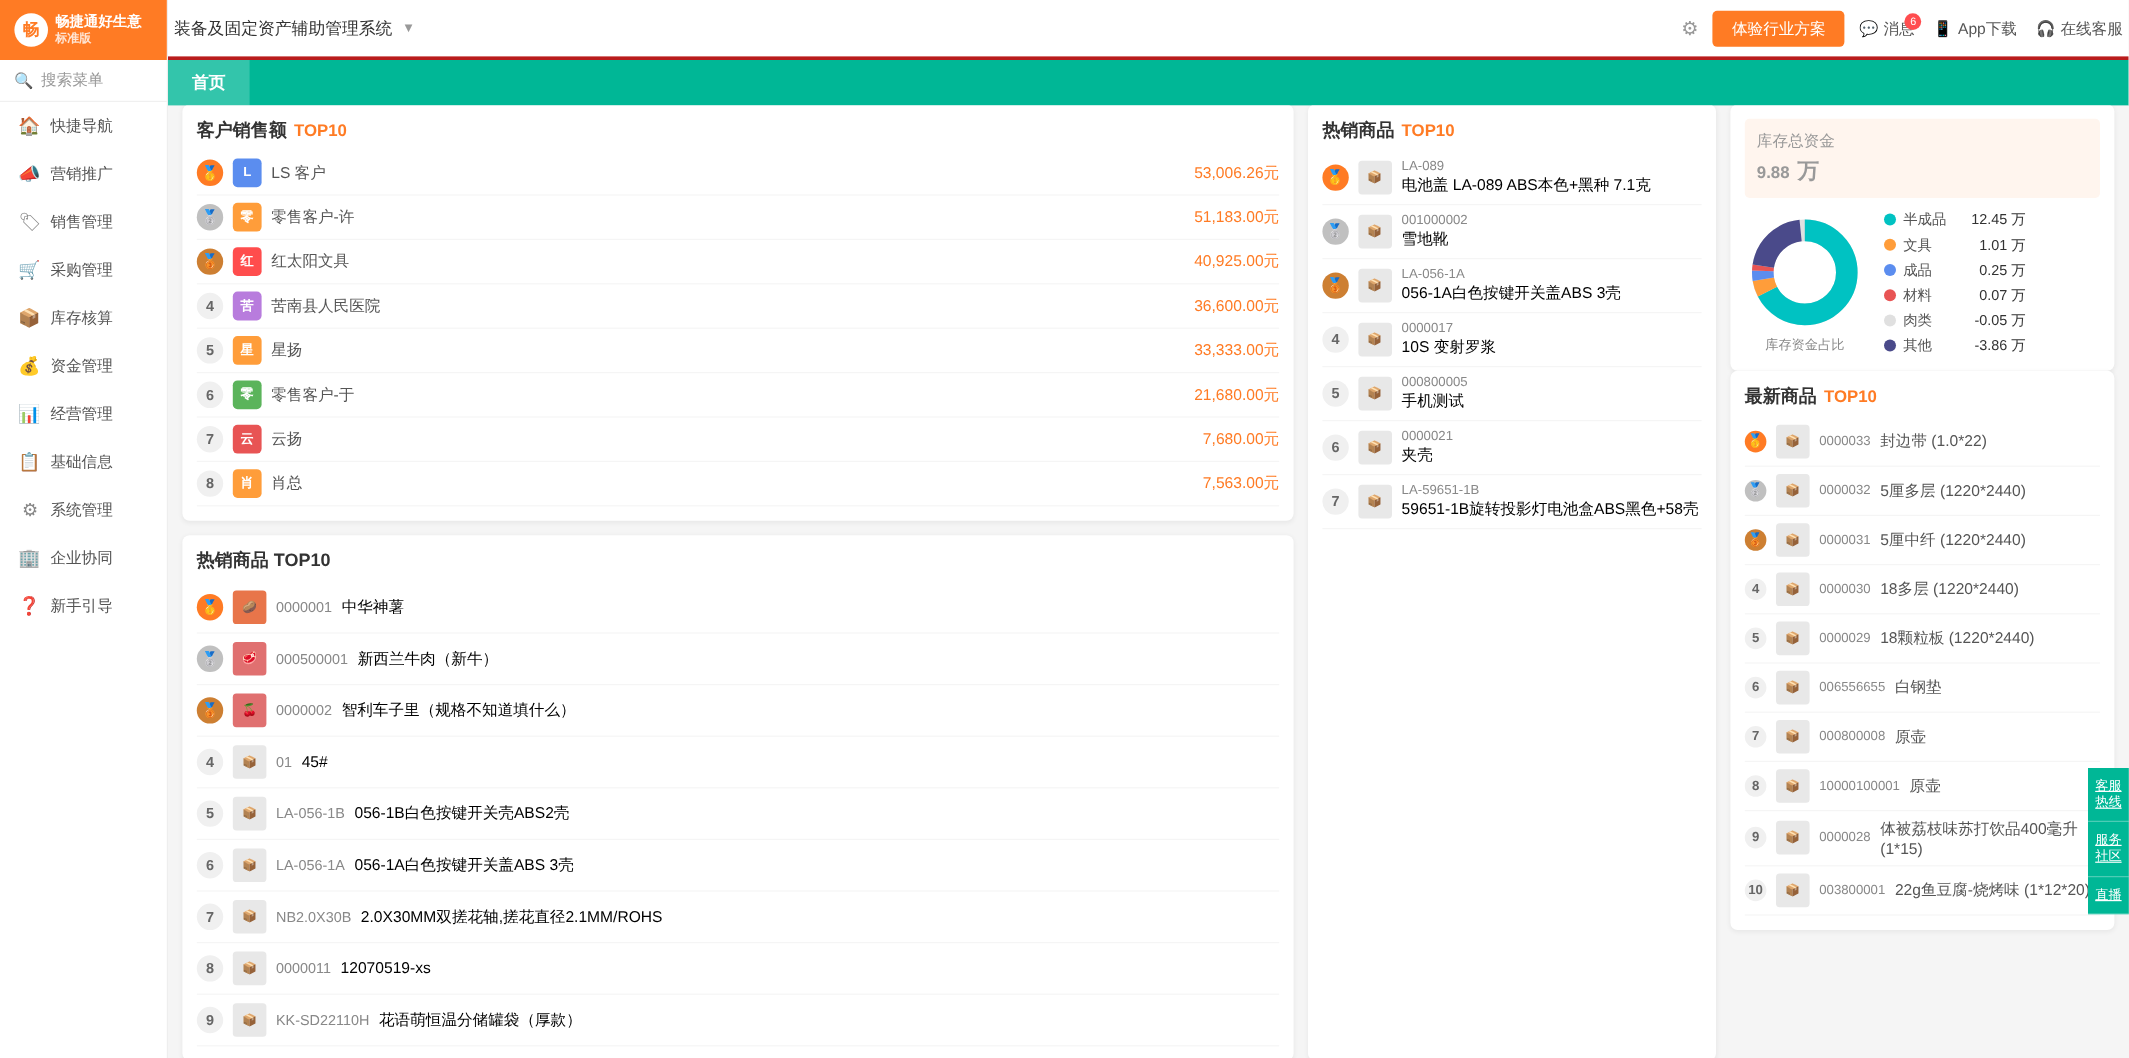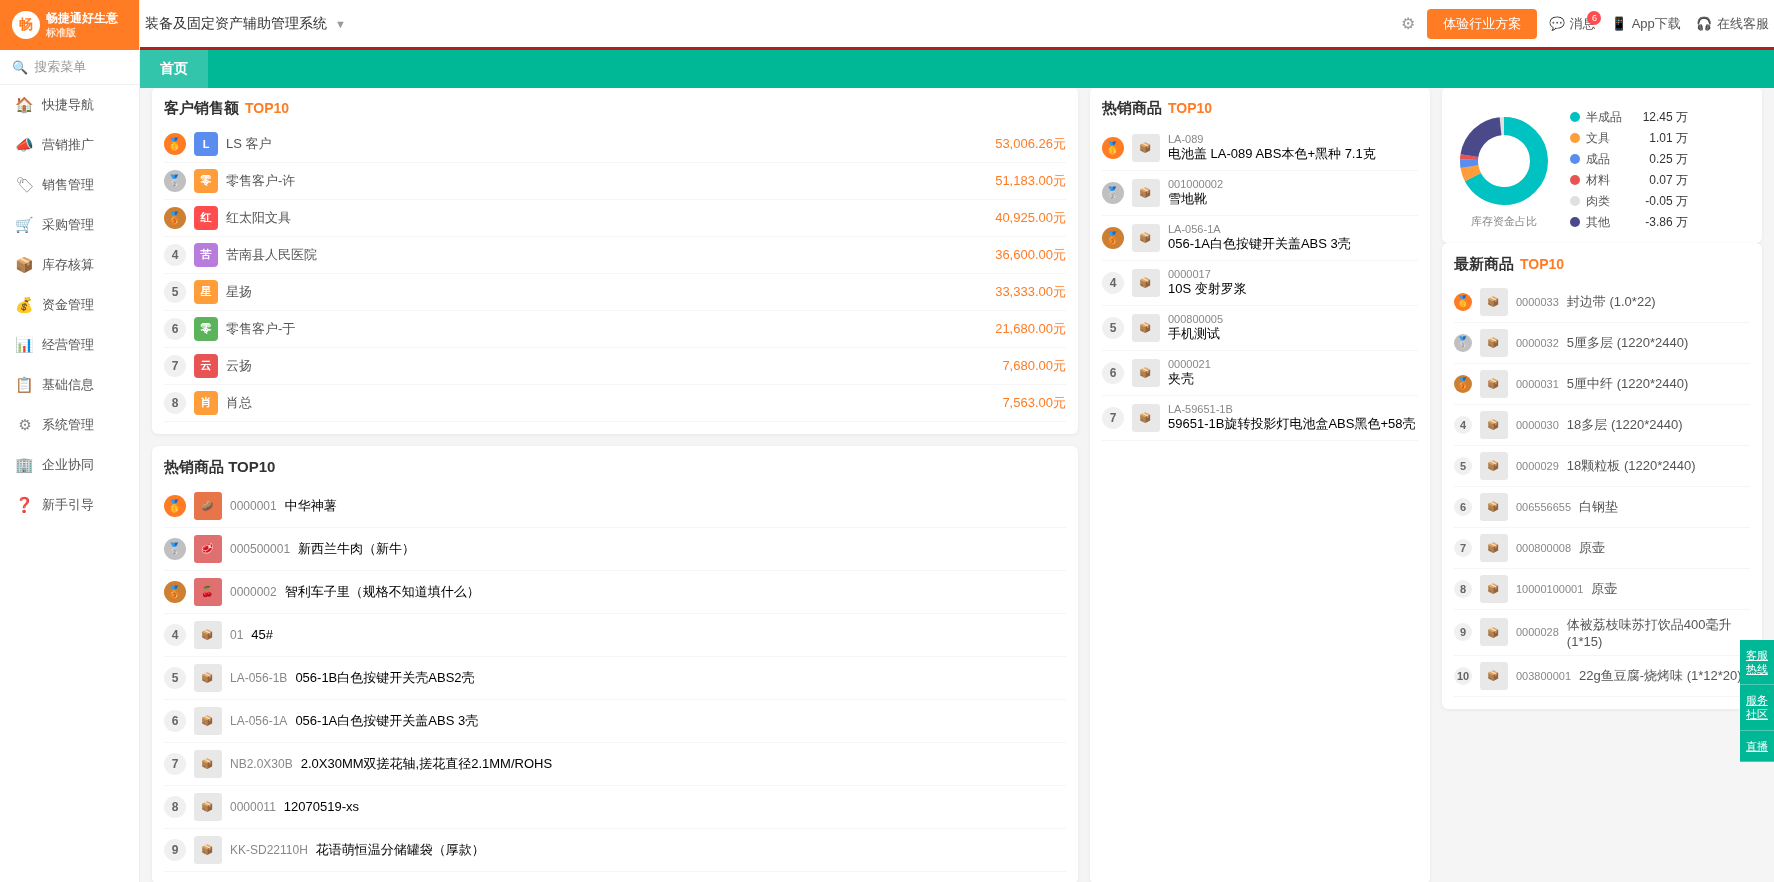--- a/index.html
+++ b/index.html
@@ -525,20 +525,29 @@
                   <div>59651-1B旋转投影灯电池盒ABS黑色+58壳</div>
                 </div>
               </div>
             </div>
           </div>
         </div>
 
         <div class="col-right">
 
           <div class="panel inventory-panel">
+            <div style="background:#fff5ee;padding:10px;border-radius:4px;margin-bottom:10px;">
+              <span style="color:#999;font-size:13px;">库存总资金</span>
+              <div>
+                <span class="inventory-total">
+                  <span>9.88</span>
+                  <span style="font-size:18px;">万</span>
+                </span>
+              </div>
+            </div>
             <div class="donut-container">
               <div>
                 <svg class="donut-svg" viewBox="0 0 100 100">
 
                   <circle cx="50" cy="50" r="35" fill="none" stroke="#e0e0e0" stroke-width="18"></circle>
 
                   <circle cx="50" cy="50" r="35" fill="none" stroke="#00c2c2" stroke-width="18" stroke-dasharray="148 72" stroke-dashoffset="0" transform="rotate(-90 50 50)"></circle>
 
                   <circle cx="50" cy="50" r="35" fill="none" stroke="#ff9d3a" stroke-width="18" stroke-dasharray="11 209" stroke-dashoffset="-148" transform="rotate(-90 50 50)"></circle>
 

